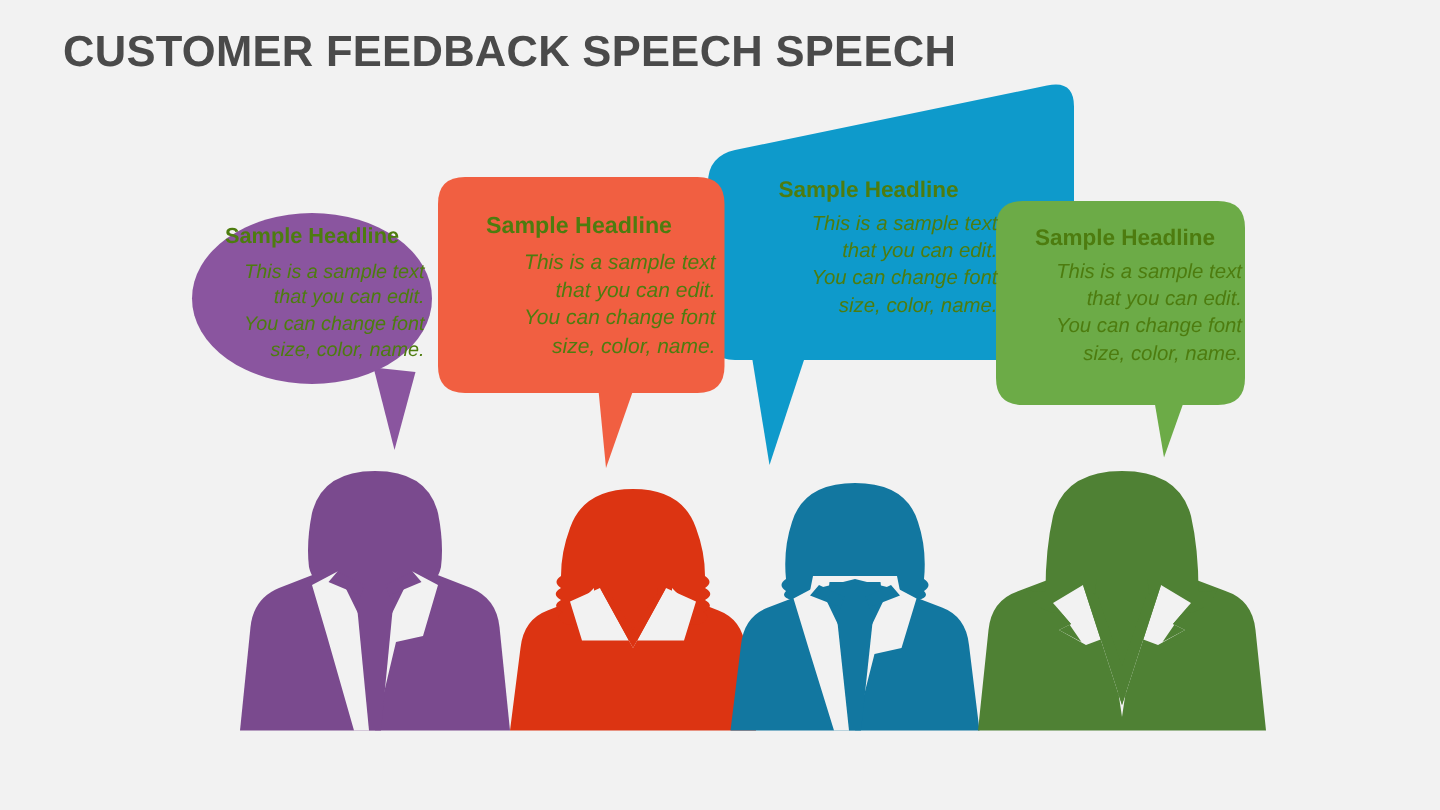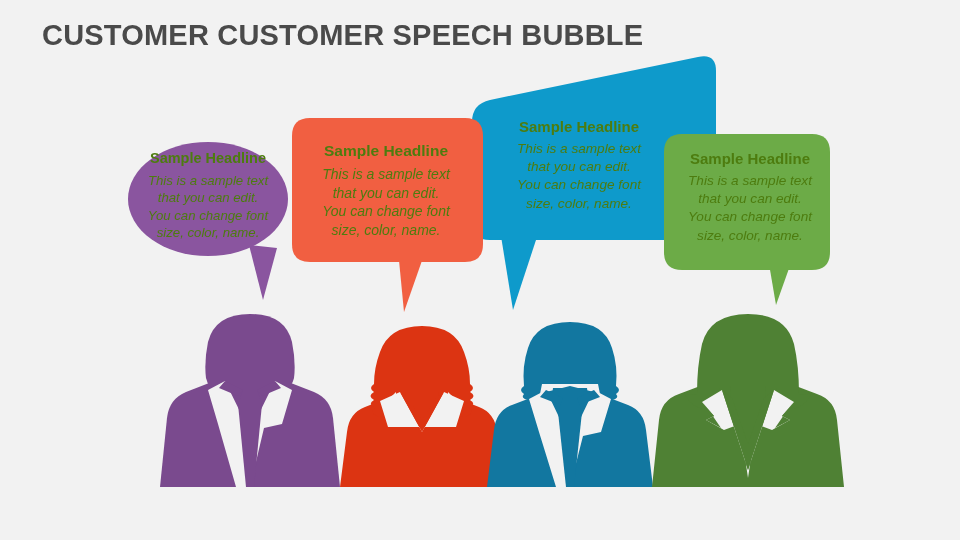--- a/index.html
+++ b/index.html
@@ -61,41 +61,42 @@
     line-height: 1.22;
     display: block;
     margin-bottom: 4px;
     white-space: nowrap;
   }
   .bubble-text .body {
     font-size: 14px;
     font-style: italic;
     line-height: 1.33;
     display: block;
+    text-align: right;
   }
 
   
   #text-1 { left: 133px; top: 150px; width: 150px; }
   #text-2 { left: 295px; top: 142px; width: 182px; }
   #text-3 { left: 493px; top: 118px; width: 172px; }
   #text-4 { left: 672px; top: 150px; width: 156px; }
 
   #text-1 .headline { font-size: 14.5px; }
   #text-1 .body { font-size: 13.2px; }
   #text-3 .headline { font-size: 15px; }
   #text-3 .body { font-size: 13.6px; }
   #text-4 .headline { font-size: 15px; }
   #text-4 .body { font-size: 13.6px; }
 </style>
 </head>
 <body>
 
 <div id="slide">
 
-  <div id="title">CUSTOMER CUSTOMER SPEECH BUBBLE</div>
+  <div id="title">CUSTOMER FEEDBACK SPEECH SPEECH</div>
 
   <div class="bubble-layer">
     <svg class="bubble-svg" width="960" height="540" viewBox="0 0 960 540" xmlns="http://www.w3.org/2000/svg">
 
       <g>
         <path fill="#0e9acb" d="M500,230 L513,310 L536,240 Z"></path>
         <path fill="#0e9acb" d="M472,122
                  Q472,104 490,100
                  L698,57
                  Q716,53 716,71

